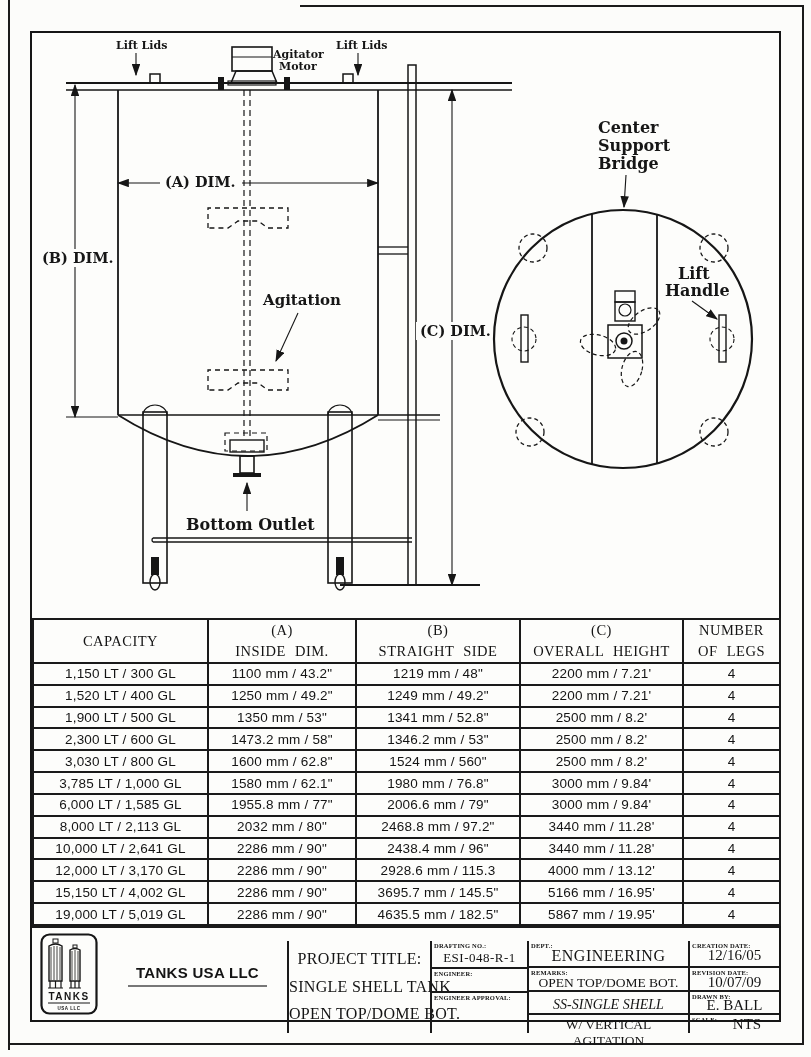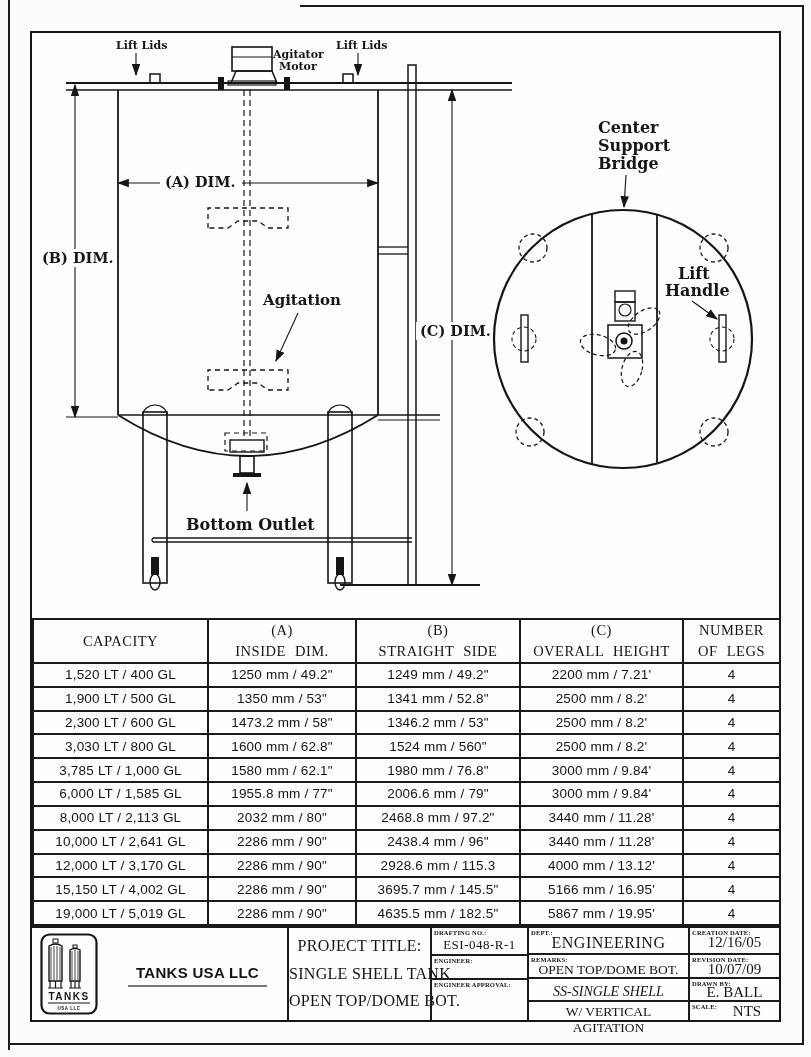--- a/index.html
+++ b/index.html
@@ -33,21 +33,21 @@
   }
   table.spec thead tr{height:34px;}
   table.spec tbody tr{height:18.7px;}
   table.spec th{font-family:"Liberation Serif",serif;font-weight:normal;font-size:14.5px;letter-spacing:.5px;}
   table.spec td{font-size:13.5px;letter-spacing:.2px;}
   .h2line{line-height:21px;word-spacing:5px;}
 
   
   .titleblock{position:relative;flex:1 1 auto;border-top:2px solid #1a1a1a;background:#fdfdfb;}
   .tbc{position:absolute;box-sizing:border-box;}
-  .bl{border-left:2px solid #1a1a1a;}
+  .bl{border-left:2px solid #1a1a1a;margin-top:13px;}
   .bt{border-top:2px solid #1a1a1a;}
   .tb-label{
     position:absolute;top:1px;left:2px;font-size:6.5px;font-weight:bold;
     font-family:"Liberation Serif",serif;letter-spacing:.2px;white-space:nowrap;
   }
   .tb-val{text-align:center;font-family:"Liberation Serif",serif;}
   .logo-box{position:absolute;left:8px;top:5px;}
   .company{
     position:absolute;left:66px;right:20px;top:36px;text-align:right;
     font-family:"Liberation Sans",sans-serif;font-weight:bold;font-size:15px;letter-spacing:.3px;
@@ -225,20 +225,27 @@
               <div class="h2line">OVERALL HEIGHT</div>
             </th>
           <th>
               <div class="h2line">NUMBER</div>
               <div class="h2line">OF LEGS</div>
             </th>
         </tr>
       </thead>
       <tbody>
           <tr>
+            <td>1,150 LT / 300 GL</td>
+            <td>1100 mm / 43.2"</td>
+            <td>1219 mm / 48"</td>
+            <td>2200 mm / 7.21'</td>
+            <td>4</td>
+          </tr>
+          <tr>
             <td>1,520 LT / 400 GL</td>
             <td>1250 mm / 49.2"</td>
             <td>1249 mm / 49.2"</td>
             <td>2200 mm / 7.21'</td>
             <td>4</td>
           </tr>
           <tr>
             <td>1,900 LT / 500 GL</td>
             <td>1350 mm / 53"</td>
             <td>1341 mm / 52.8"</td>

